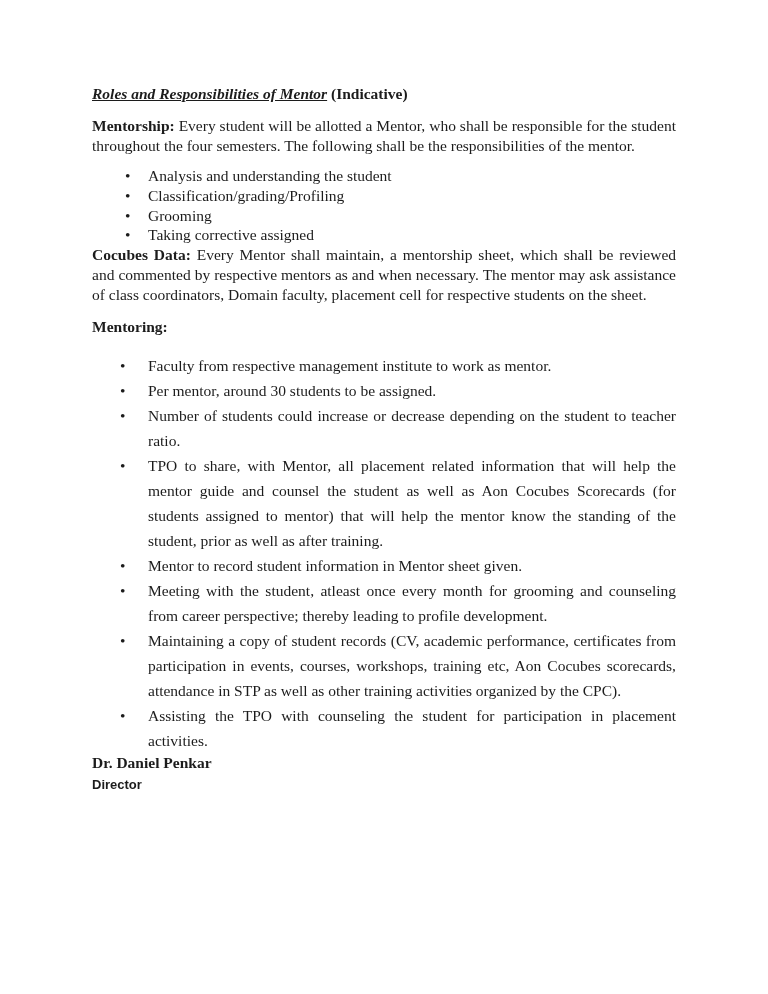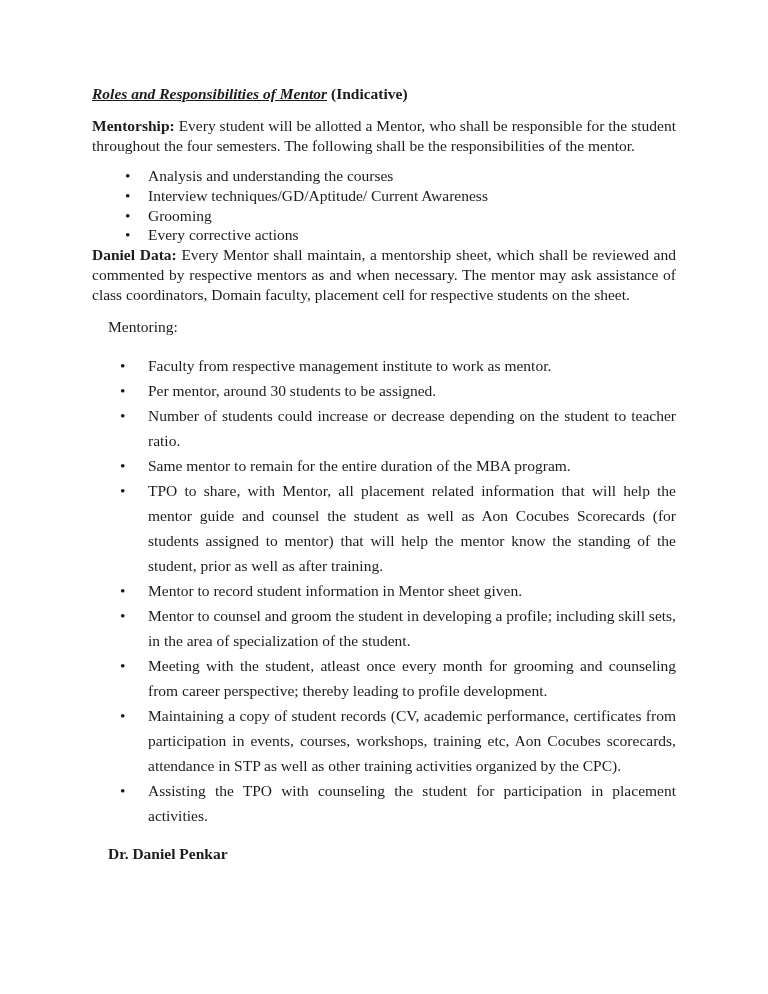--- a/index.html
+++ b/index.html
@@ -65,26 +65,26 @@
     line-height: 25px;
     text-align: justify;
   }
   ul.loose-list li::before {
     left: -28px;
   }
   .para-mentee {
     margin-top: 11px;
   }
   .heading-mentoring {
-    margin: 12px 0 0 16px;
-    font-weight: normal;
+    margin: 12px 0 0 0;
+    font-weight: bold;
     line-height: 20px;
   }
   .sig-name {
-    margin: 16px;
+    margin: 0;
     font-weight: bold;
     line-height: 20px;
   }
   .sig-title {
     margin: 3px 0 0 0;
     font-family: "Liberation Sans", sans-serif;
     font-weight: bold;
     font-size: 13px;
     line-height: 17px;
   }
@@ -93,50 +93,48 @@
 <body>
 
 <div class="page">
 
   <h1 class="doc-title"><span class="title-underlined">Roles and Responsibilities of Mentor</span> <span class="title-suffix">(Indicative)</span></h1>
 
   <p class="body-para"><span class="lead-label">Mentorship:</span> <span>Every student will be allotted a Mentor, who shall be responsible for the student throughout the four semesters. The following shall be the responsibilities of the mentor.</span></p>
 
   <ul class="bullet-list tight-list">
 
-      <li>Analysis and understanding the courses</li>
+      <li>Analysis and understanding the student</li>
 
+      <li>Classification/grading/Profiling</li>
 
-      <li>Interview techniques/GD/Aptitude/ Current Awareness</li>
 
       <li>Grooming</li>
 
-      <li>Every corrective actions</li>
+      <li>Taking corrective assigned</li>
     </ul>
 
-  <p class="body-para para-mentee"><span class="lead-label">Daniel Data:</span> <span>Every Mentor shall maintain, a mentorship sheet, which shall be reviewed and commented by respective mentors as and when necessary. The mentor may ask assistance of class coordinators, Domain faculty, placement cell for respective students on the sheet.</span></p>
+  <p class="body-para para-mentee"><span class="lead-label">Cocubes Data:</span> <span>Every Mentor shall maintain, a mentorship sheet, which shall be reviewed and commented by respective mentors as and when necessary. The mentor may ask assistance of class coordinators, Domain faculty, placement cell for respective students on the sheet.</span></p>
 
   <p class="heading-mentoring">Mentoring:</p>
 
   <ul class="bullet-list loose-list">
 
       <li>Faculty from respective management institute to work as mentor.</li>
 
       <li>Per mentor, around 30 students to be assigned.</li>
 
       <li>Number of students could increase or decrease depending on the student to teacher ratio.</li>
 
-      <li>Same mentor to remain for the entire duration of the MBA program.</li>
 
 
       <li>TPO to share, with Mentor, all placement related information that will help the mentor guide and counsel the student as well as Aon Cocubes Scorecards (for students assigned to mentor) that will help the mentor know the standing of the student, prior as well as after training.</li>
 
       <li>Mentor to record student information in Mentor sheet given.</li>
 
-      <li>Mentor to counsel and groom the student in developing a profile; including skill sets, in the area of specialization of the student.</li>
 
       <li>Meeting with the student, atleast once every month for grooming and counseling from career perspective; thereby leading to profile development.</li>
 
       <li>Maintaining a copy of student records (CV, academic performance, certificates from participation in events, courses, workshops, training etc, Aon Cocubes scorecards, attendance in STP as well as other training activities organized by the CPC).</li>
 
       <li>Assisting the TPO with counseling the student for participation in placement activities.</li>
     </ul>
 
   <p class="sig-name">Dr. Daniel Penkar</p>
 

